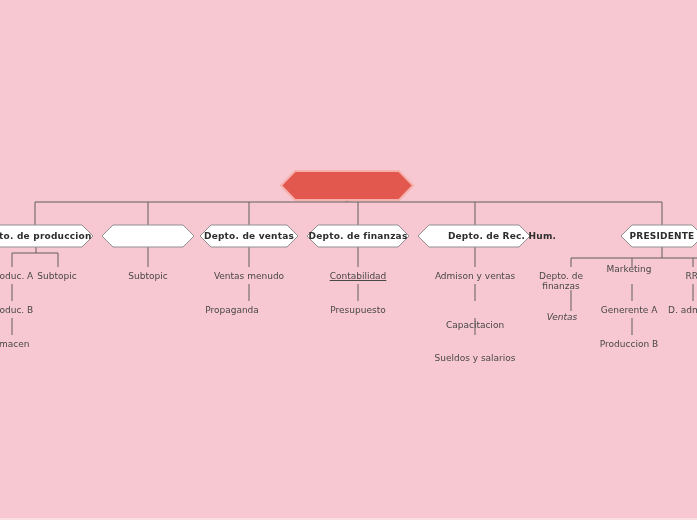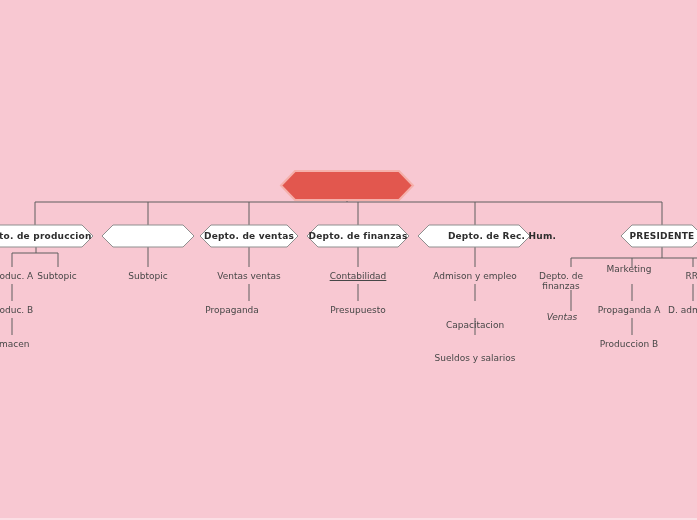--- a/index.html
+++ b/index.html
@@ -69,32 +69,32 @@
   <div class="hexlabel" style="left:418px;top:225px;width:112px;height:22px;line-height:22px;margin-left:28px;">Depto. de Rec. Hum.</div>
   <div class="hexlabel" style="left:621px;top:225px;width:82px;height:22px;line-height:22px;">PRESIDENTE</div>
 
   <div class="sublabel" style="left:-33px;top:271px;width:90px;">Produc. A</div>
   <div class="sublabel" style="left:12px;top:271px;width:90px;">Subtopic</div>
   <div class="sublabel" style="left:-33px;top:305px;width:90px;">Produc. B</div>
   <div class="sublabel" style="left:-35px;top:339px;width:90px;">Almacen</div>
 
   <div class="sublabel" style="left:103px;top:271px;width:90px;">Subtopic</div>
 
-  <div class="sublabel" style="left:204px;top:271px;width:90px;">Ventas ventas</div>
+  <div class="sublabel" style="left:204px;top:271px;width:90px;">Ventas menudo</div>
   <div class="sublabel" style="left:187px;top:305px;width:90px;">Propaganda</div>
 
   <div class="sublabel" style="left:313px;top:271px;width:90px;text-decoration:underline;">Contabilidad</div>
   <div class="sublabel" style="left:313px;top:305px;width:90px;">Presupuesto</div>
 
-  <div class="sublabel" style="left:430px;top:271px;width:90px;">Admison y empleo</div>
+  <div class="sublabel" style="left:430px;top:271px;width:90px;">Admison y ventas</div>
   <div class="sublabel" style="left:430px;top:305px;width:90px;margin-top:48px;">Sueldos y salarios</div>
   <div class="sublabel" style="left:430px;top:320px;width:90px;">Capacitacion</div>
 
   <div class="sublabel wrap" style="left:537px;top:271px;width:48px;">Depto. de finanzas</div>
   <div class="sublabel" style="left:584px;top:264px;width:90px;">Marketing</div>
   <div class="sublabel" style="left:648px;top:271px;width:90px;">RR.</div>
   <div class="sublabel" style="left:517px;top:312px;width:90px;font-style:italic;">Ventas</div>
-  <div class="sublabel" style="left:584px;top:305px;width:90px;">Propaganda A</div>
+  <div class="sublabel" style="left:584px;top:305px;width:90px;">Generente A</div>
   <div class="sublabel leftalign" style="left:668px;top:305px;width:60px;">D. admin</div>
   <div class="sublabel" style="left:584px;top:339px;width:90px;">Produccion B</div>
 
   <div class="bottom-strip"></div>
 </div>
 
 </body></html>

